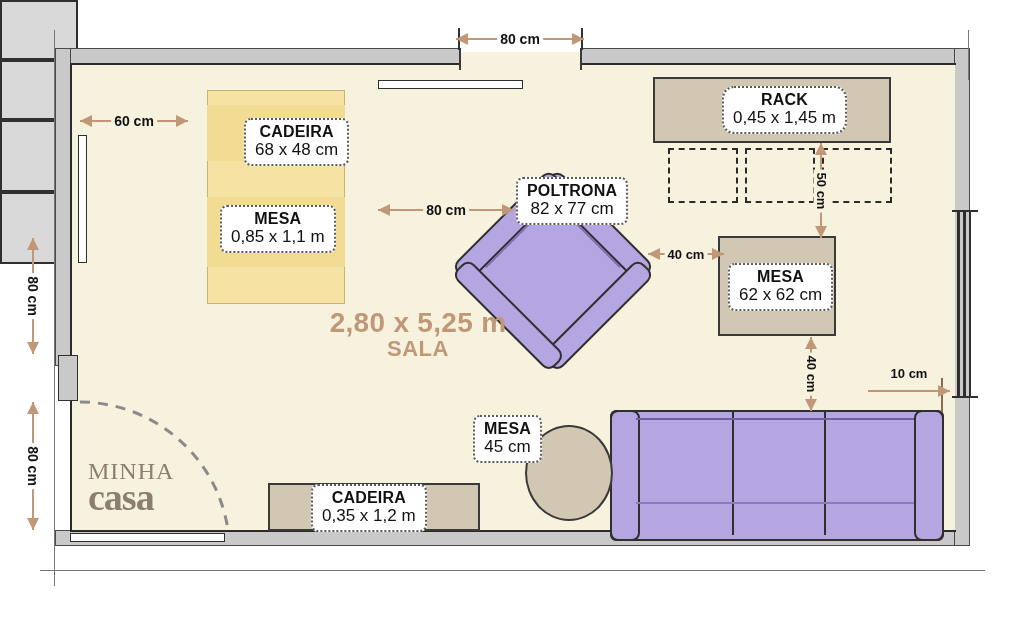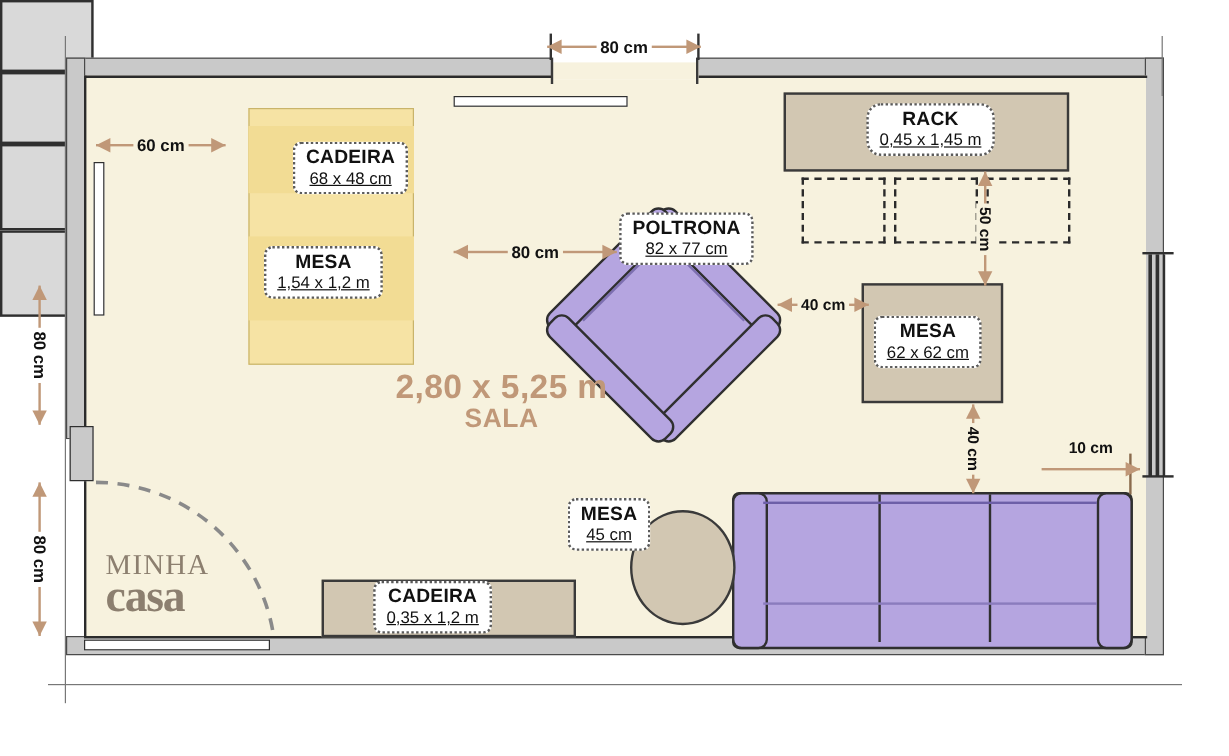--- a/index.html
+++ b/index.html
@@ -17,21 +17,21 @@
   .tan{background:#d2c7b2;border:2px solid #3a3a3a;}
   .yellow{background:#f6e3a4;border:1px solid #c9b46a;}
   .grey-chair{background:#d9d9d9;border:2px solid #2f2f2f;box-sizing:border-box;}
   .lav{background:#b5a5e0;border:2px solid #2f2f2f;}
   .dashbox{border:2.5px dashed #2b2b2b;background:transparent;box-sizing:border-box;}
 
   
   .lbl{position:absolute;background:#ffffff;border:2px dotted #5b5b5b;border-radius:7px;
        padding:3px 9px 4px 9px;text-align:center;line-height:1.08;z-index:40;white-space:nowrap;}
   .lbl .t1{font-weight:bold;font-size:16px;color:#111;letter-spacing:.2px;display:block;}
-  .lbl .t2{font-size:14px;color:#111;display:block;margin-top:1px;text-decoration:underline;}
+  .lbl .t2{font-size:17px;color:#111;display:block;margin-top:1px;}
 
   
   .dim{position:absolute;z-index:45;}
   .dim .bar{position:absolute;background:#c09878;}
   .dimh .bar{height:2.5px;left:0;right:0;top:50%;margin-top:-1.25px;}
   .dimv .bar{width:2.5px;top:0;bottom:0;left:50%;margin-left:-1.25px;}
   .ah{position:absolute;width:0;height:0;border-top:6px solid transparent;border-bottom:6px solid transparent;top:50%;margin-top:-6px;}
   .ah.l{left:0;border-right:12px solid #c09878;}
   .ah.r{right:0;border-left:12px solid #c09878;}
   .av{position:absolute;width:0;height:0;border-left:6px solid transparent;border-right:6px solid transparent;left:50%;margin-left:-6px;}
@@ -107,21 +107,21 @@
   <div class="furn yellow" style="left:207px;top:105px;width:138px;height:56px;background:#f2dc94;border:none;"></div>
   <div class="furn yellow" style="left:207px;top:197px;width:138px;height:70px;background:#f2dc94;border:none;"></div>
 
   <div class="lbl" style="left:208px;top:118px;margin-left:36px;">
     <span class="t1">CADEIRA</span>
     <span class="t2">68 x 48 cm</span>
   </div>
 
   <div class="lbl" style="left:220px;top:205px;">
     <span class="t1">MESA</span>
-    <span class="t2">1,54 x 1,2 m</span>
+    <span class="t2">0,85 x 1,1 m</span>
   </div>
 
   <div class="furn tan" style="left:653px;top:77px;width:238px;height:66px;"></div>
   <div class="lbl" style="left:722px;top:86px;border-radius:12px;">
     <span class="t1">RACK</span>
     <span class="t2">0,45 x 1,45 m</span>
   </div>
 
   <div class="dashbox" style="position:absolute;left:668px;top:148px;width:70px;height:55px;"></div>
   <div class="dashbox" style="position:absolute;left:745px;top:148px;width:70px;height:55px;"></div>

